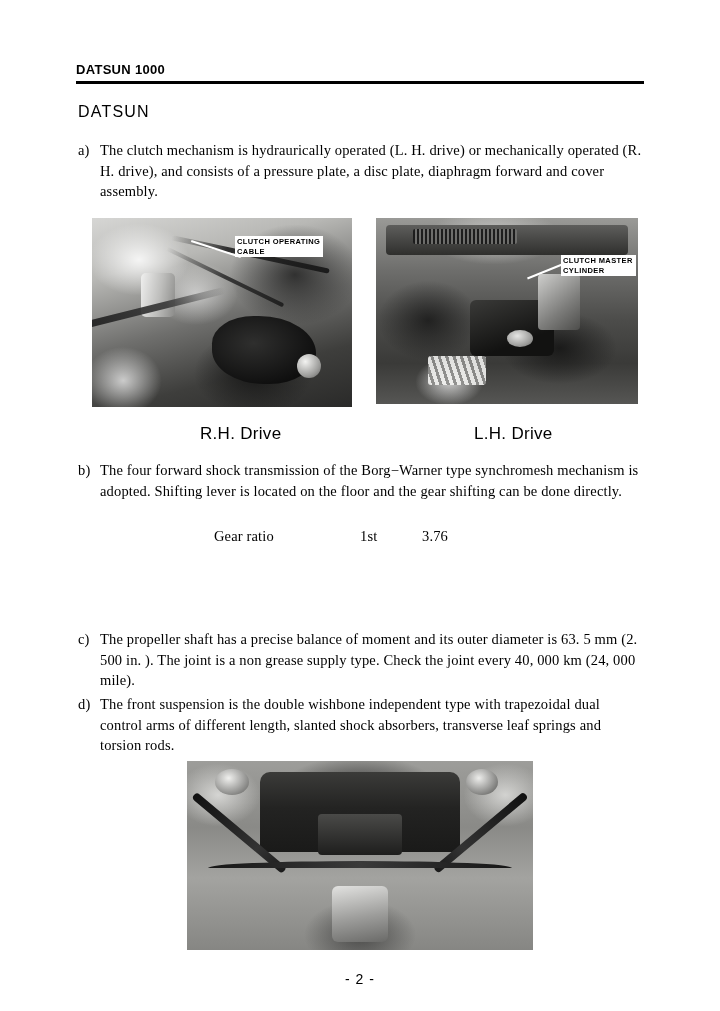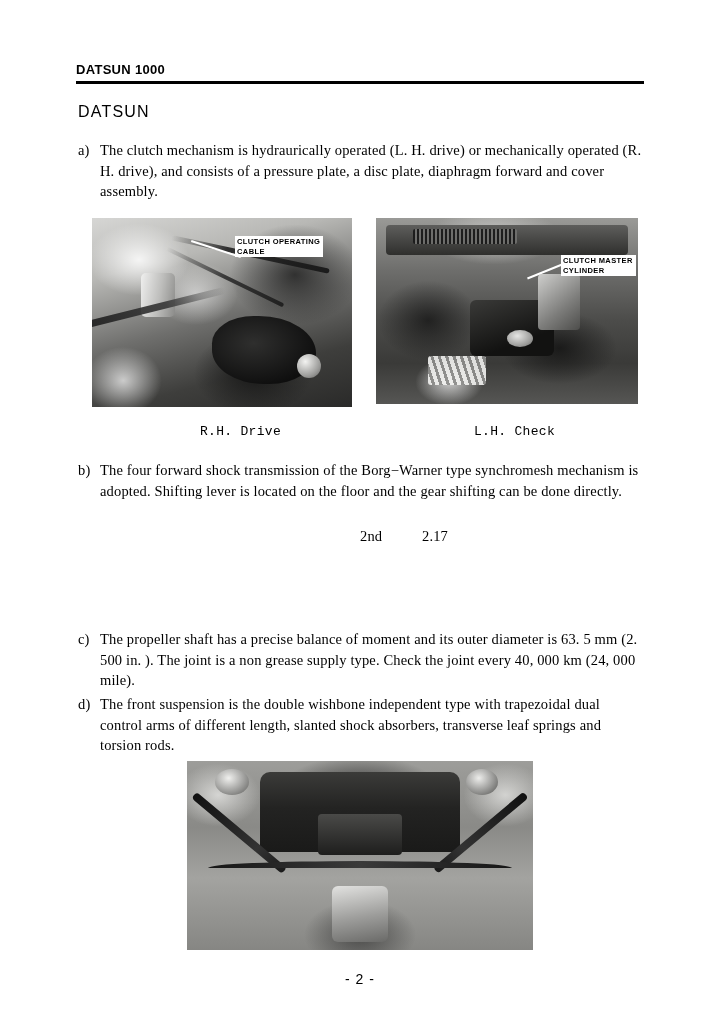--- a/index.html
+++ b/index.html
@@ -233,22 +233,22 @@
   .leader {
     position: absolute;
     background: #ffffff;
     height: 2px;
     z-index: 2;
   }
 
   
   .caption {
     position: absolute;
-    font-family: Liberation Mono, monospace;
-    font-size: 13px;
+    font-family: Liberation Sans, sans-serif;
+    font-size: 17px;
     letter-spacing: 0.3px;
   }
   #caption-rh-drive { left: 200px; top: 424px; }
   #caption-lh-drive { left: 474px; top: 424px; }
 
   
   .gear-table {
     position: absolute;
     left: 214px;
     top: 527px;
@@ -313,34 +313,34 @@
       <div class="cap"></div>
       <div class="carb"></div>
       <div class="plugwires"></div>
     </div>
     <div class="leader" style="left:150px; top:52px; width:40px; transform:rotate(-22deg);"></div>
     <div class="callout" id="callout-clutch-master-cylinder">CLUTCH MASTER
 CYLINDER</div>
   </div>
 
   <div class="caption" id="caption-rh-drive">R.H. Drive</div>
-  <div class="caption" id="caption-lh-drive">L.H. Check</div>
+  <div class="caption" id="caption-lh-drive">L.H. Drive</div>
 
   <div class="para para-b">
     <span class="marker">b)</span>
     <span class="ptext">The four forward shock transmission of the Borg−Warner type synchromesh mechanism is adopted.   Shifting lever is located on the floor and the gear shifting can be done directly.</span>
   </div>
 
   <div class="gear-table">
     <table>
       <tbody>
         <tr>
-          <td class="gt-label"></td>
-          <td class="gt-gear">2nd</td>
-          <td class="gt-ratio">2.17</td>
+          <td class="gt-label">Gear ratio</td>
+          <td class="gt-gear">1st</td>
+          <td class="gt-ratio">3.76</td>
         </tr>
       </tbody>
     </table>
   </div>
 
   <div class="para para-c">
     <span class="marker">c)</span>
     <span class="ptext">The propeller shaft has a precise balance of moment and its outer diameter is 63. 5 mm (2. 500 in. ).   The joint is a non grease supply type.   Check the joint every 40, 000 km (24, 000 mile).</span>
   </div>
 

